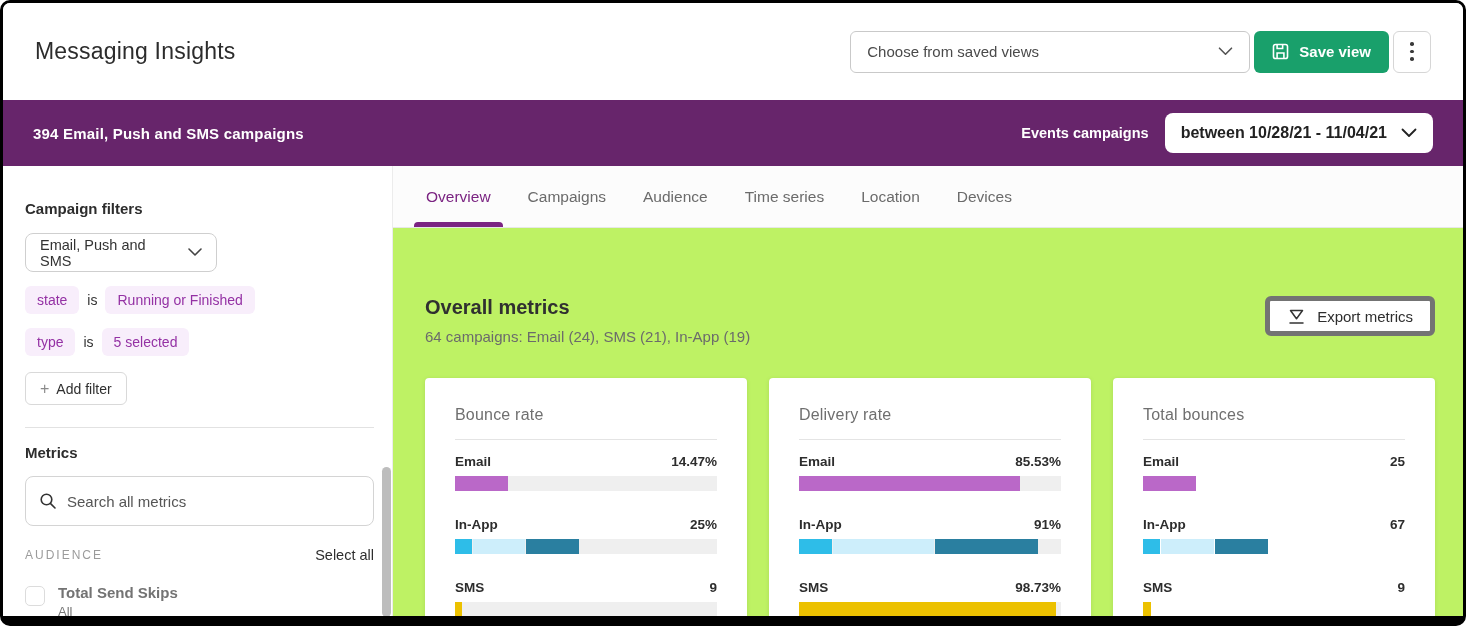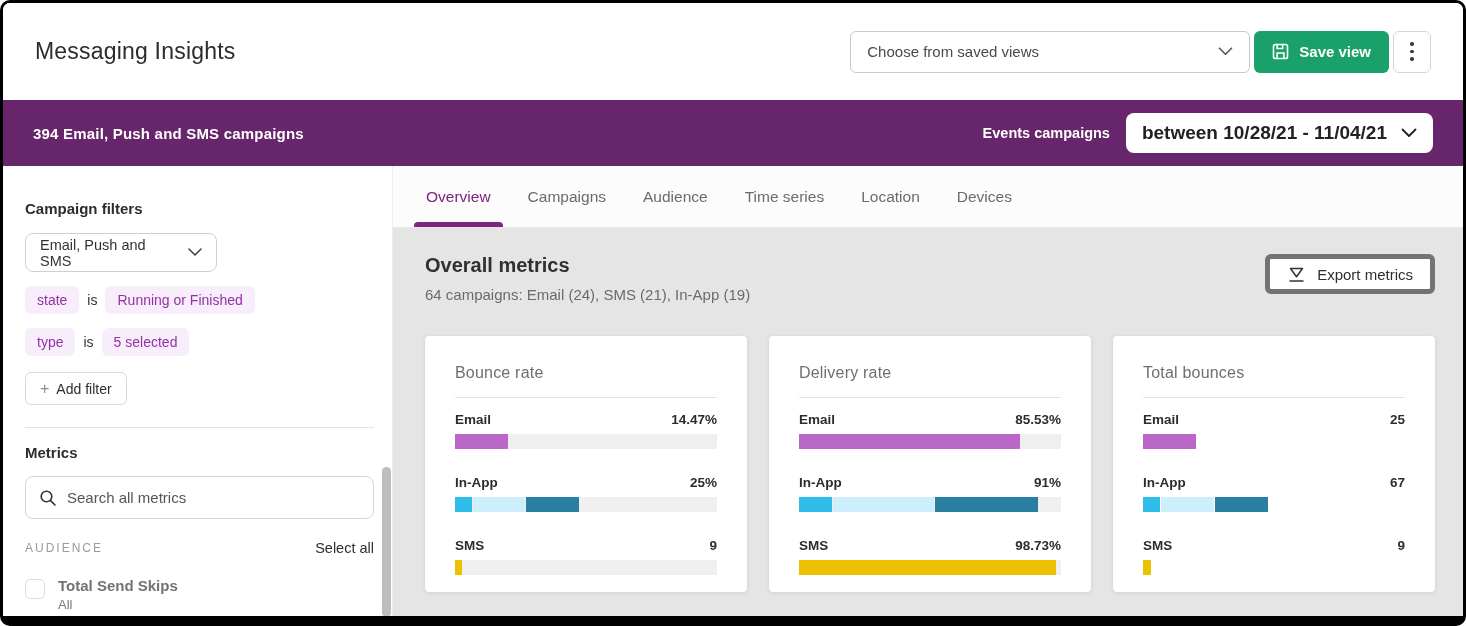--- a/index.html
+++ b/index.html
@@ -55,21 +55,21 @@
     display: flex; align-items: center;
     padding: 0 30px; color: #fff;
   }
   .banner-summary { font-size: 15px; font-weight: 600; letter-spacing: .2px; }
   .banner-right { margin-left: auto; display: flex; align-items: center; gap: 16px; }
   .events-label { font-size: 14.5px; font-weight: 600; }
   .date-pill {
     height: 40px; background: #fff; border-radius: 8px;
     display: flex; align-items: center; gap: 14px;
     padding: 0 16px; cursor: pointer;
-    font-size: 19px; font-weight: 600; color: #222;
+    font-size: 16px; font-weight: 600; color: #222;
   }
   
   .body-row { flex: 1; display: flex; overflow: hidden; }
   .sidebar {
     width: 389px; flex-shrink: 0; background: #fff;
     padding: 0 18px 0 22px; position: relative;
   }
   .sidebar-heading { font-size: 15px; font-weight: 700; color: #2d2d2d; }
   .filters-heading { margin-top: 34px; }
   .channel-select {
@@ -91,21 +91,21 @@
   .add-filter-btn {
     margin-top: 16px; height: 33px; padding: 0 14px;
     background: #fff; border: 1px solid #d9d9d9; border-radius: 6px;
     display: inline-flex; align-items: center; gap: 7px;
     font-size: 14px; color: #2f2f2f; cursor: pointer; font-family: inherit;
   }
   .add-filter-btn .plus { color: #8a8a8a; font-size: 16px; line-height: 1; }
   .sidebar-divider { border: none; border-top: 1px solid #e2e2e2; margin: 22px 0 0; }
   .metrics-heading { margin-top: 16px; }
   .metrics-search {
-    margin-top: 15px; height: 43px; width: 100%;
+    margin-top: 15px; height: 50px; width: 100%;
     border: 1px solid #d4d4d4; border-radius: 8px;
     display: flex; align-items: center; gap: 10px; padding: 0 13px; background: #fff;
   }
   .metrics-search input {
     border: none; outline: none; flex: 1;
     font-size: 15px; color: #333; font-family: inherit; background: transparent;
   }
   .metrics-search input::placeholder { color: #555; opacity: 1; }
   .group-row { margin-top: 21px; display: flex; align-items: center; }
   .group-label { font-size: 12px; color: #9b9b9b; letter-spacing: 2px; font-weight: 500; }
@@ -115,21 +115,21 @@
     width: 20px; height: 20px; flex-shrink: 0; margin-top: 2px;
     border: 1.5px solid #dcdcdc; border-radius: 5px; background: #fff; cursor: pointer;
   }
   .metric-item-title { font-size: 15px; font-weight: 600; color: #737373; }
   .metric-item-sub { font-size: 13px; color: #777; margin-top: 3px; }
   .sidebar-scrollbar {
     position: absolute; right: 1px; top: 301px; width: 9px; height: 150px;
     background: #bdbdbd; border-radius: 5px; cursor: pointer;
   }
   
-  .main { flex: 1; background: #e5e5e5; border-left: 1px solid #ececec; display: flex; flex-direction: column; overflow: hidden; }
+  .main { flex: 1; background: #bef264; border-left: 1px solid #ececec; display: flex; flex-direction: column; overflow: hidden; gap: 42px; }
   .tabs-row {
     height: 62px; flex-shrink: 0; background: #fcfcfc;
     border-bottom: 1px solid #e7e7e7;
     display: flex; align-items: stretch; gap: 37px; padding-left: 33px;
   }
   .tab {
     position: relative; display: flex; align-items: center;
     font-size: 15.5px; color: #6b6b6b; cursor: pointer; white-space: nowrap;
   }
   .tab.active { color: var(--tab-active, #7b2482); font-weight: 500; }

